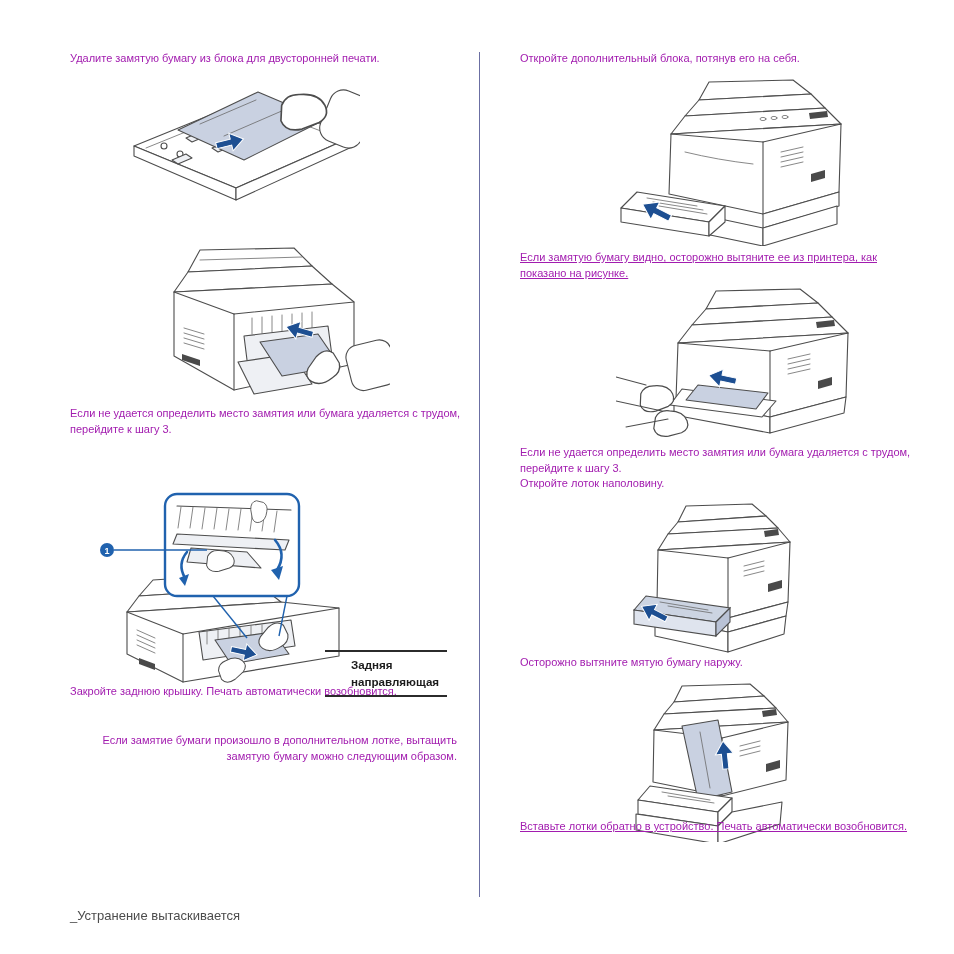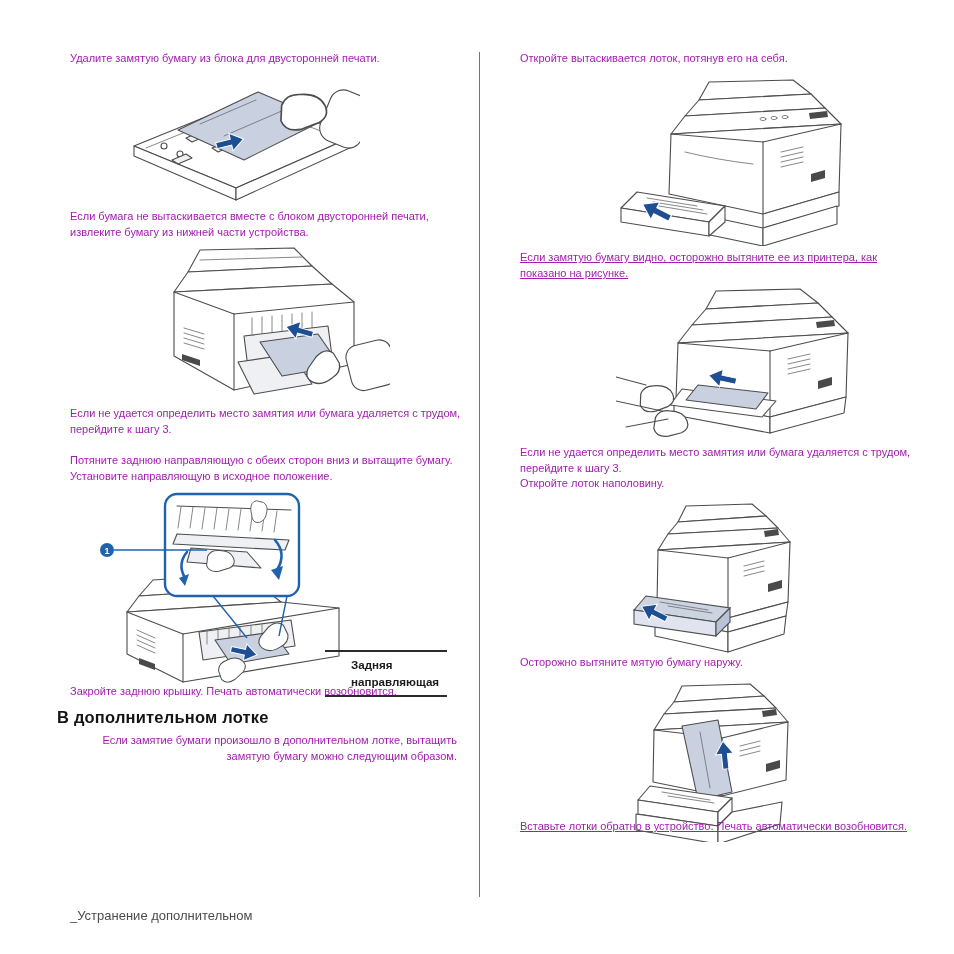--- a/index.html
+++ b/index.html
@@ -56,21 +56,20 @@
     <polygon class="shade" points="84,64 98,58 104,62 90,68"></polygon>
     <polygon class="shade" points="44,76 58,70 64,74 50,80"></polygon>
     <polygon class="paper" points="50,46 130,8 196,36 116,76"></polygon>
     <line class="thin" x1="72" y1="40" x2="128" y2="16"></line>
     <line class="thin" x1="96" y1="52" x2="156" y2="26"></line>
     <use href="#arr" class="arr" transform="translate(86,52) rotate(-14)"></use>
     <rect class="face" x="196" y="8" width="44" height="54" rx="14" transform="rotate(22 218 35)"></rect>
     <use href="#hand" class="face" transform="translate(158,4) scale(1.5) rotate(14)"></use>
   </svg>
 
-  <div class="para" style="left:70px;top:209px;">Если бумага не вытаскивается вместе с блоком двусторонней печати, извлеките бумагу из нижней части устройства.</div>
 
   <svg class="ill" style="left:142px;top:244px;" width="248" height="164" viewBox="0 0 248 164">
     <polygon class="face" points="58,6 152,4 170,22 46,28"></polygon>
     <line class="thin" x1="58" y1="16" x2="160" y2="13"></line>
     <polygon class="face" points="46,28 170,22 190,40 32,48"></polygon>
     <path class="face" d="M32,48 L32,112 L92,146 L212,120 L212,58 L190,40 L32,48 Z"></path>
     <line class="ln" x1="32" y1="48" x2="92" y2="70"></line>
     <line class="ln" x1="92" y1="70" x2="212" y2="58"></line>
     <line class="ln" x1="92" y1="70" x2="92" y2="146"></line>
     <g class="thin">
@@ -91,21 +90,20 @@
     </g>
     <polygon class="shade" points="102,92 186,82 190,112 106,124"></polygon>
     <polygon class="shade" points="96,118 150,110 170,140 112,150"></polygon>
     <polygon class="paper" points="118,98 176,90 198,122 140,132"></polygon>
     <use href="#arr" class="arr" transform="translate(168,100) rotate(196)"></use>
     <rect class="face" x="206" y="98" width="46" height="46" rx="12" transform="rotate(-14 230 120)"></rect>
     <use href="#hand" class="face" transform="translate(202,132) rotate(160) scale(1.15)"></use>
   </svg>
 
   <div class="para" style="left:70px;top:406px;">Если не удается определить место замятия или бумага удаляется с трудом, перейдите к шагу 3.</div>
-  <div class="para" style="left:70px;top:453px;">Потяните заднюю направляющую с обеих сторон вниз и вытащите бумагу. Установите направляющую в исходное положение.</div>
 
   <svg class="ill" style="left:95px;top:492px;" width="315" height="198" viewBox="0 0 315 198">
 
     <polygon class="face" points="58,88 150,82 168,96 44,104"></polygon>
     <polygon class="face" points="44,104 168,96 186,110 32,120"></polygon>
     <path class="face" d="M32,120 L32,162 L88,190 L244,164 L244,116 L186,110 L32,120 Z"></path>
     <line class="ln" x1="32" y1="120" x2="88" y2="142"></line>
     <line class="ln" x1="88" y1="142" x2="244" y2="116"></line>
     <line class="ln" x1="88" y1="142" x2="88" y2="190"></line>
     <g class="thin">
@@ -159,24 +157,23 @@
     <line class="blue-thin" x1="19" y1="58" x2="112" y2="58"></line>
     <text x="12" y="61.5" text-anchor="middle" font-size="9" font-weight="bold" fill="#ffffff">1</text>
   </svg>
 
   <div class="guide-label" style="left:325px;top:650px;">
     <span>Задняя направляющая</span>
   </div>
 
   <div class="para" style="left:70px;top:684px;">Закройте заднюю крышку. Печать автоматически возобновится.</div>
 
-  <div class="heading" style="left:57px;top:708px;">В дополнительном лотке</div>
   <div class="para" style="left:57px;top:733px;text-align:right;">Если замятие бумаги произошло в дополнительном лотке, вытащить замятую бумагу можно следующим образом.</div>
 
-  <div class="para" style="left:520px;top:51px;">Откройте вытаскивается лоток, потянув его на себя.</div>
+  <div class="para" style="left:520px;top:51px;">Откройте дополнительный блока, потянув его на себя.</div>
 
   <svg class="ill" style="left:613px;top:76px;" width="264" height="170" viewBox="0 0 264 170">
     <polygon class="face" points="96,6 180,4 198,18 86,24"></polygon>
     <polygon class="face" points="86,24 198,18 212,32 72,40"></polygon>
     <polygon class="face" points="72,40 212,32 228,48 58,58"></polygon>
     <ellipse class="thin" cx="150" cy="43" rx="3" ry="1.6"></ellipse>
       <ellipse class="thin" cx="161" cy="42" rx="3" ry="1.6"></ellipse>
     <ellipse class="thin" cx="172" cy="41" rx="3" ry="1.6"></ellipse>
     <polygon class="dark" points="196,37 214,35 215,41 197,43"></polygon>
     <path class="face" d="M58,58 L56,118 L150,138 L226,116 L228,48 Z"></path>
@@ -298,14 +295,14 @@
     <g class="thin">
         <line x1="52" y1="110" x2="100" y2="118"></line>
         <line x1="58" y1="114" x2="104" y2="121"></line>
       </g>
     <path class="face" d="M26,132 L26,148 L108,162 L108,144 Z"></path>
     <path class="face" d="M108,162 L170,142 L172,120 L122,130 L108,144 Z"></path>
   </svg>
 
   <div class="para" style="left:520px;top:819px;text-decoration:underline;">Вставьте лотки обратно в устройство. Печать автоматически возобновится.</div>
 
-  <div class="footer" style="left:70px;top:908px;">_Устранение дополнительном</div>
+  <div class="footer" style="left:70px;top:908px;">_Устранение вытаскивается</div>
 </div>
 
 </body></html>

